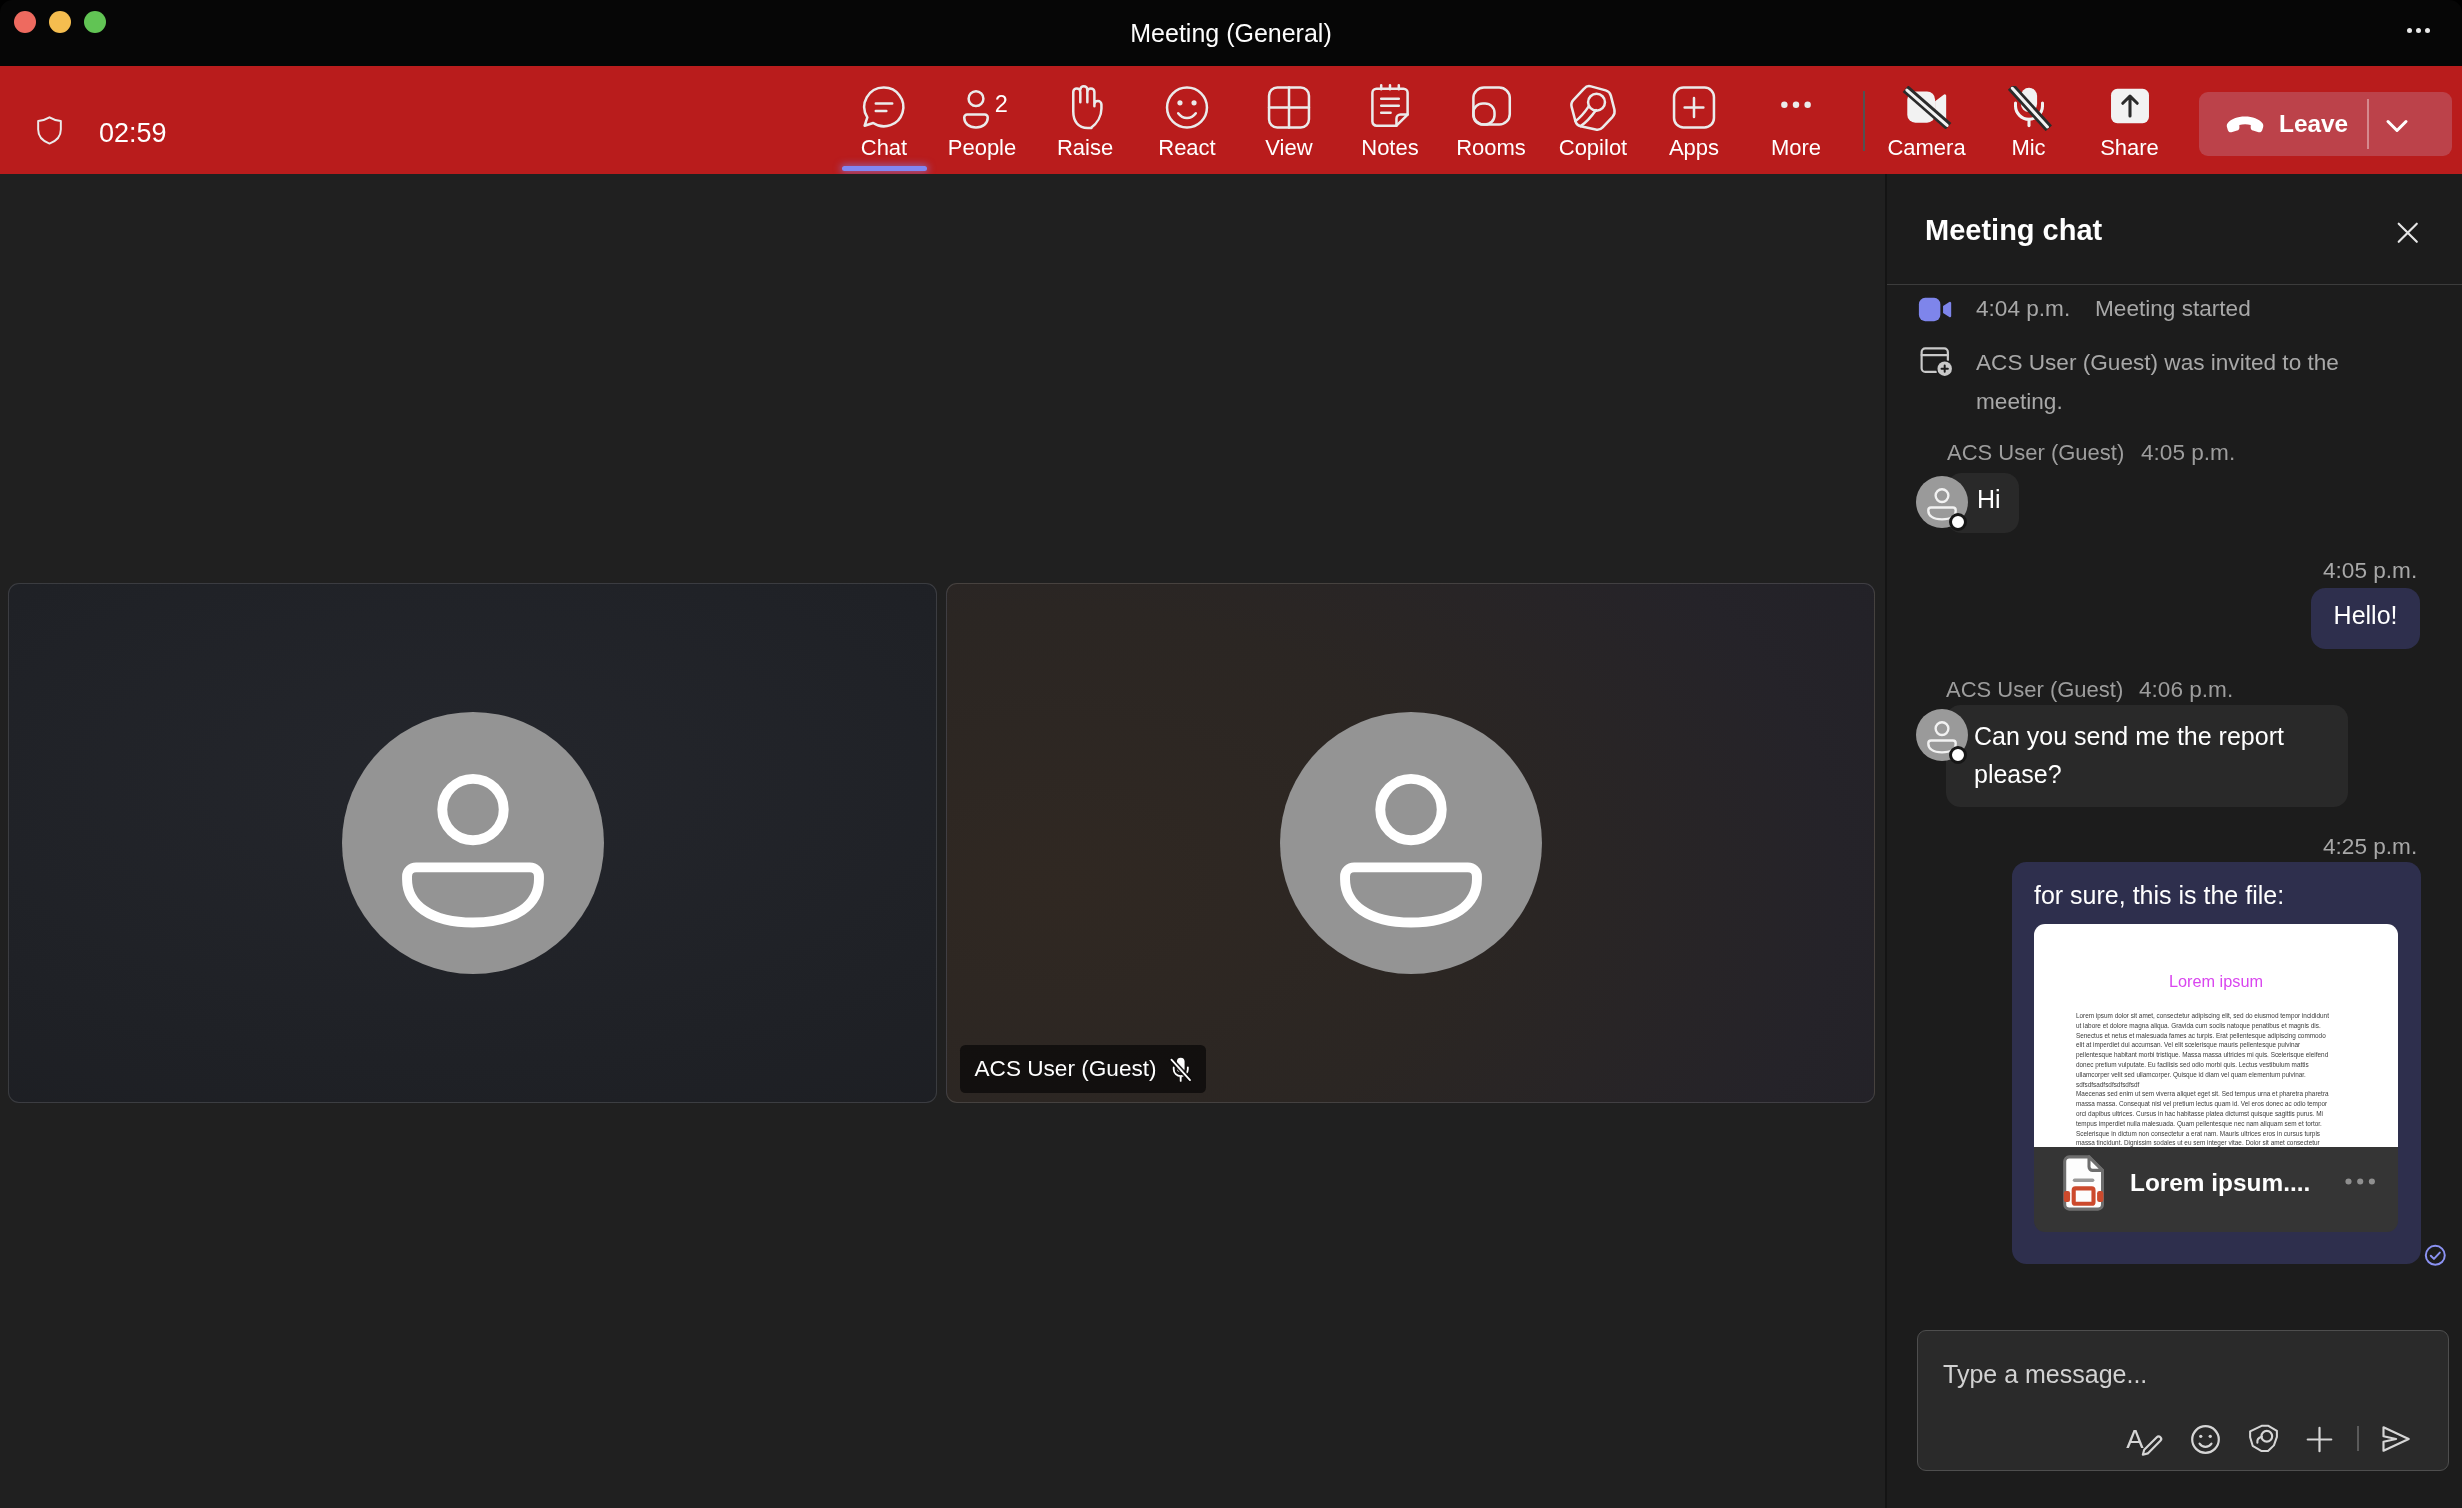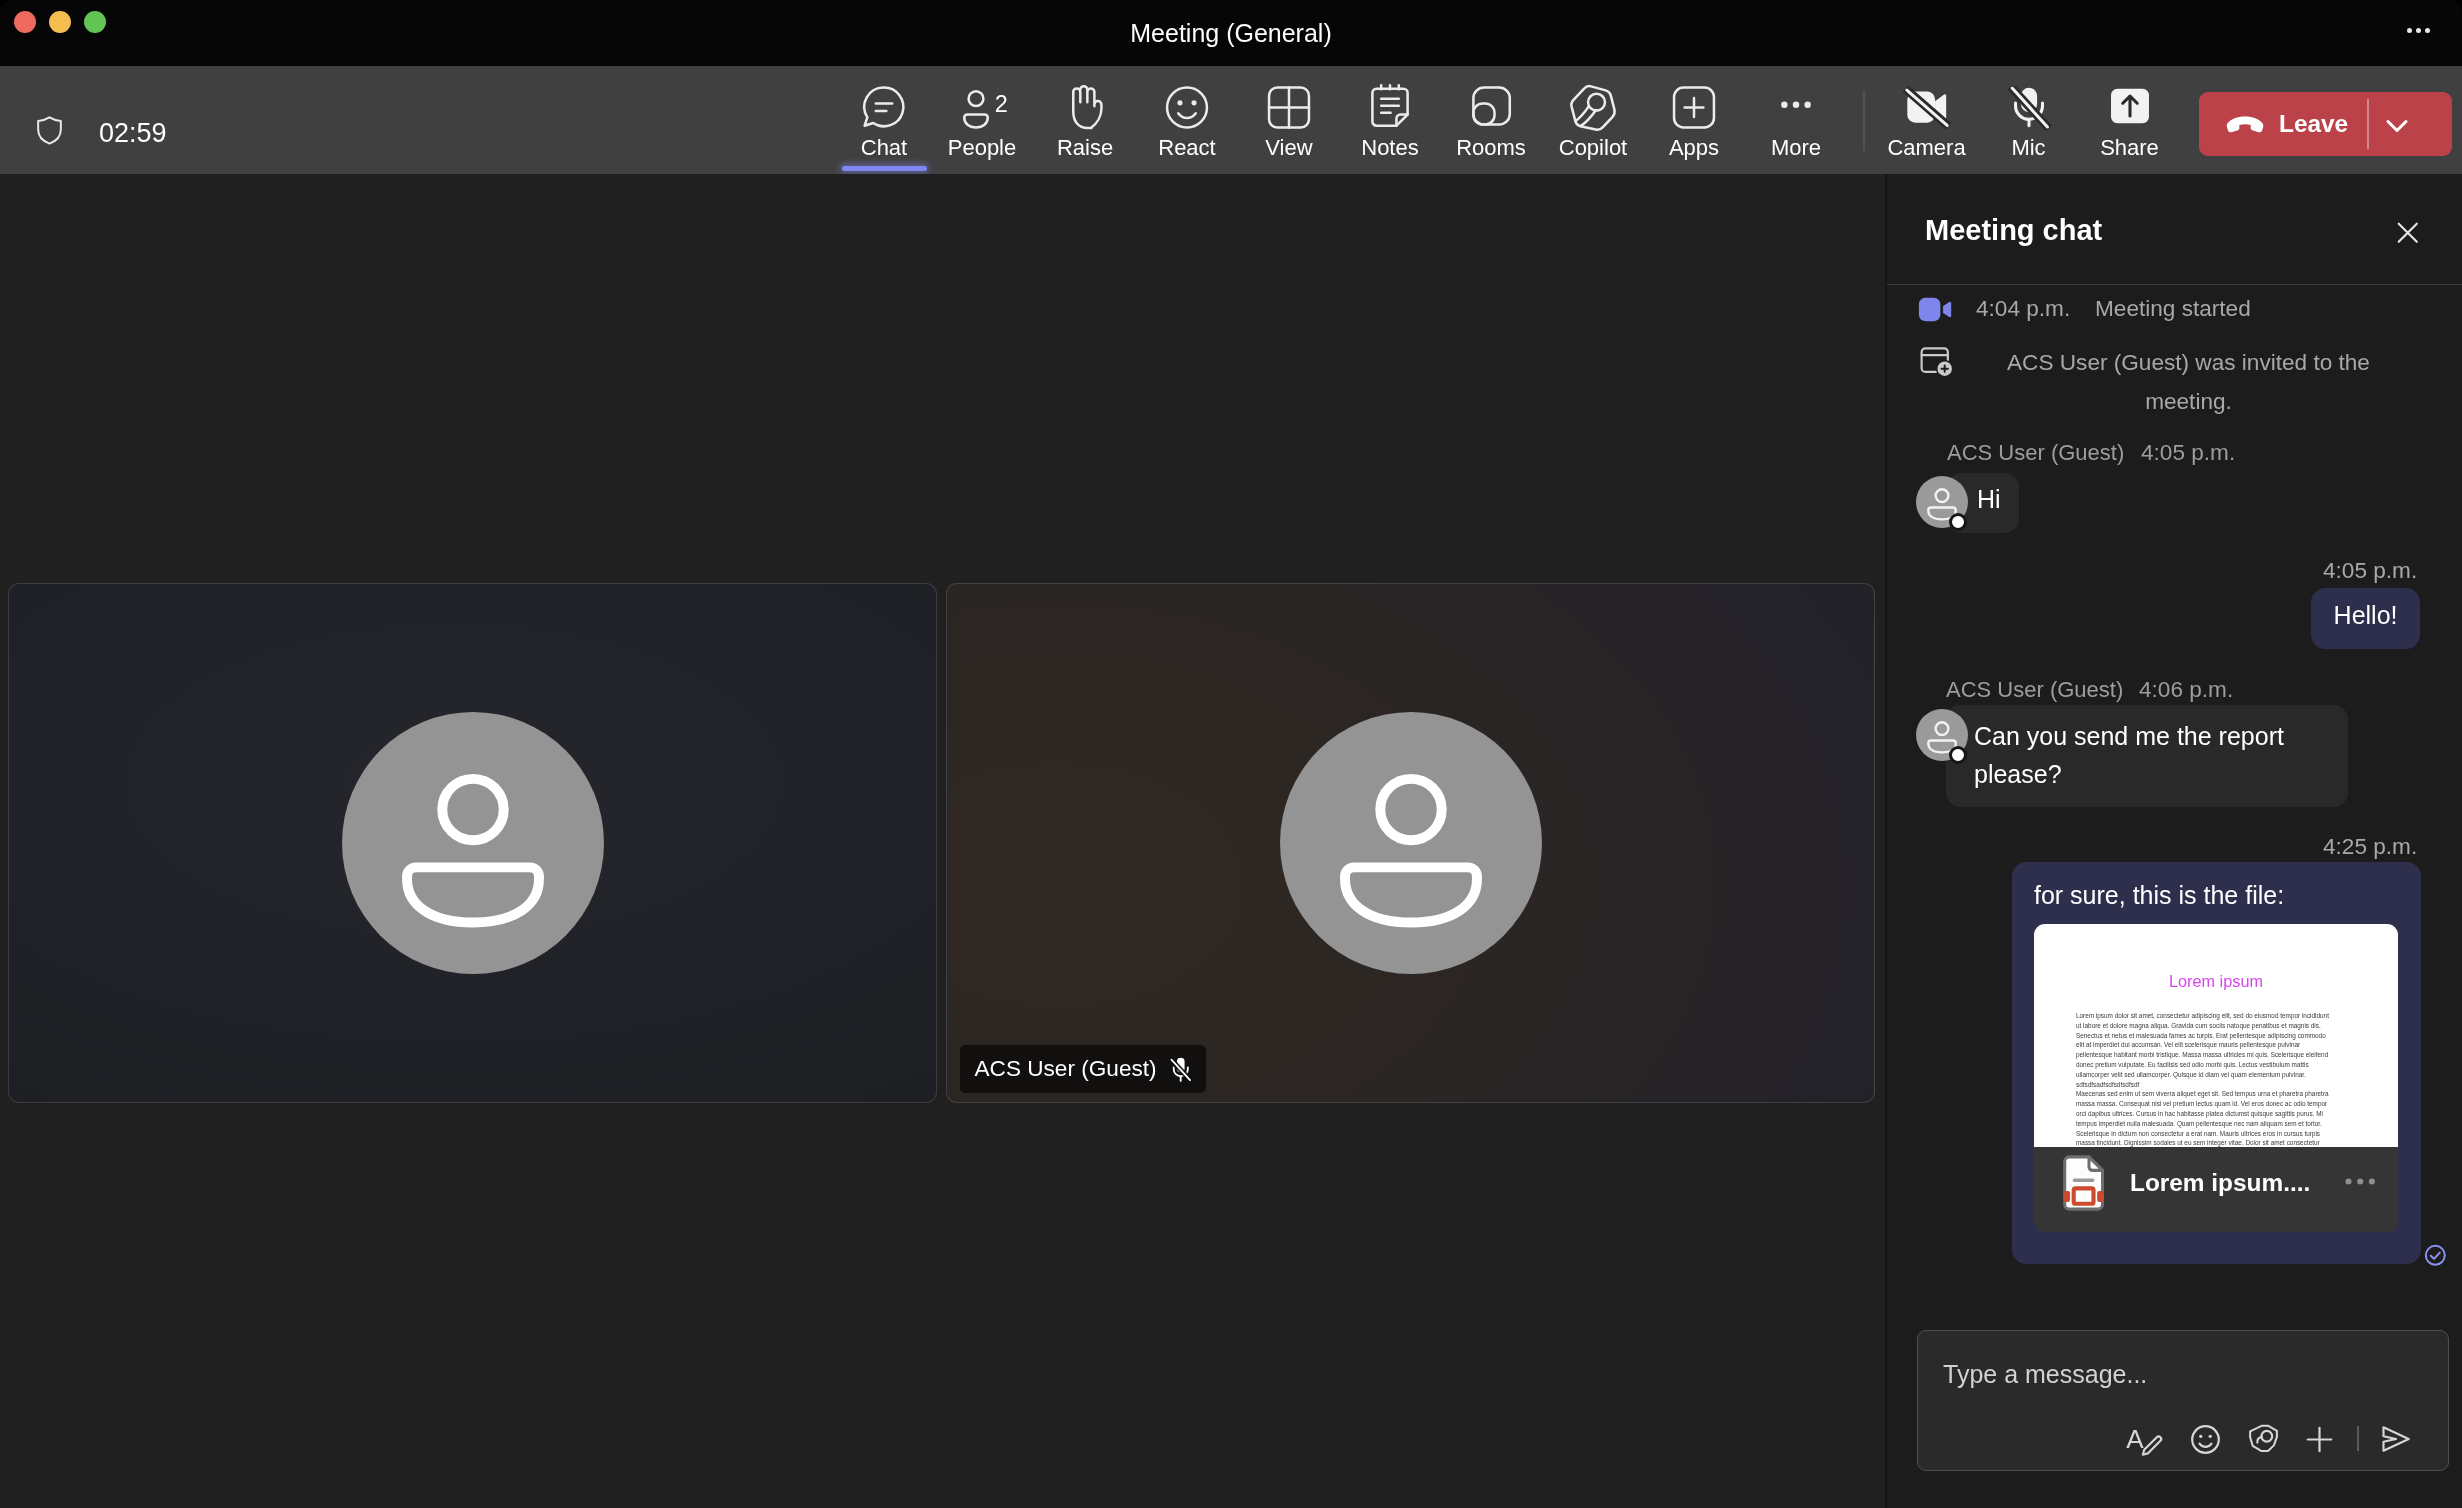--- a/index.html
+++ b/index.html
@@ -7,21 +7,21 @@
   body { font-family:"Liberation Sans", sans-serif; position:relative; color:#fff; -webkit-font-smoothing:antialiased; }
   .abs { position:absolute; }
 
   
   #titlebar { position:absolute; left:0; top:0; width:2462px; height:66px; background:#060606; border-radius:12.7px 12.7px 0 0; }
   .tl { position:absolute; top:11px; width:22px; height:22px; border-radius:50%; }
   #title { position:absolute; top:0; left:0; width:100%; height:66px; line-height:66px; text-align:center; font-size:25px; color:#fdfdfd; }
   .tdots { position:absolute; top:28px; width:5.4px; height:5.4px; border-radius:50%; background:#e8e8e8; }
 
   
-  #toolbar { position:absolute; left:0; top:66px; width:2462px; height:108px; background:#404040; }
+  #toolbar { position:absolute; left:0; top:66px; width:2462px; height:108px; background:#b91c1c; }
   .tab { position:absolute; top:0; height:108px; width:108px; text-align:center; }
   .tab svg { position:absolute; left:50%; top:20px; transform:translateX(-50%); }
   .tab svg.bigic { transform:translateX(-50%) scale(1.31); }
   .badge2 { position:absolute; left:50%; margin-left:12.7px; top:25px; font-size:23.5px; color:#fff; }
   .tab .lbl { position:absolute; top:69px; width:100%; text-align:center; font-size:22px; color:#fff; }
   .ic { stroke:#ebebeb; fill:none; stroke-width:2.15; stroke-linecap:round; stroke-linejoin:round; }
   #chat-underline { position:absolute; left:842px; top:100px; width:85px; height:5.4px; border-radius:2.7px; background:#8187f2; box-shadow:0 0 7.2px 1.8px rgba(129,135,242,.55); }
   #tb-sep { position:absolute; left:1863px; top:91px; width:1.8px; height:60px; background:#525252; }
   #leave { position:absolute; left:2199px; top:92px; width:253px; height:64px; background:#bc424a; border-radius:9px; }
   #leave .txt { position:absolute; left:80px; top:0; width:69px; text-align:right; height:64px; line-height:64px; font-size:24.4px; font-weight:bold; color:#fff; }
@@ -34,21 +34,21 @@
   #tileL { left:8.1px;  background:radial-gradient(140% 120% at 48% 38%, #24262c 0%, #1f2126 45%, #1a1b1f 100%); }
   #tileR { left:946px; background:radial-gradient(120% 140% at 12% 58%, #302822 0%, #2b2623 38%, #252329 70%, #202026 100%); }
   .bigavatar { position:absolute; width:262px; height:262px; border-radius:50%; background:#949494; }
   #pill { position:absolute; left:960px; top:871px; width:246px; height:48px; background:rgba(10,8,8,.74); border-radius:5.4px; color:#fff; font-size:22.6px; }
   #pill span { position:absolute; left:14.5px; top:0; line-height:48px; }
 
   
   #panel { position:absolute; left:1887px; top:174px; width:576px; height:1334px; background:#1c1c1c; }
   #chathead { position:absolute; left:1925px; top:214px; font-size:29px; font-weight:bold; color:#fff; }
   #headline { position:absolute; left:1887px; top:284px; width:576px; height:0.9px; background:#3c3c3c; }
-  .gtxt { position:absolute; font-size:22.6px; color:#a8a8a8;text-align:center; }
+  .gtxt { position:absolute; font-size:22.6px; color:#a8a8a8; }
   .nametxt { position:absolute; font-size:22px; color:#9d9d9d; }
   .bubble { position:absolute; background:#292929; border-radius:14.5px; color:#fff; font-size:25px; }
   .selfbubble { position:absolute; background:#2e2f4d; border-radius:14.5px; color:#fff; font-size:25px; }
   .smallavatar { position:absolute; width:52px; height:52px; border-radius:50%; background:#9a9a9a; }
   .badge { position:absolute; width:18px; height:18px; border-radius:50%; background:#fff; border:3.6px solid #161616; }
 
   
   #compose { position:absolute; left:1917px; top:1330px; width:532px; height:141px; background:#2a2a2a; border:1.8px solid #4e4e4e; border-radius:9px; }
   #compose .ph { position:absolute; left:25px; top:29px; font-size:25px; color:#d2d2d2;text-align:right; }
   .cic { stroke:#d6d6d6; fill:none; stroke-width:2.4; stroke-linecap:round; stroke-linejoin:round; }

